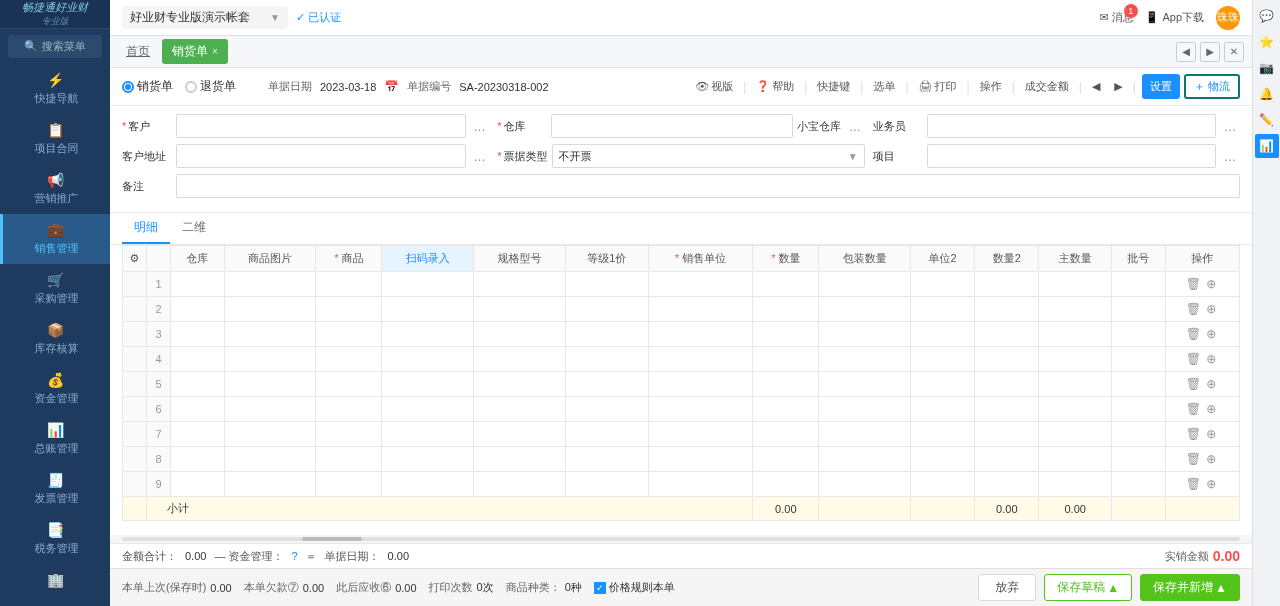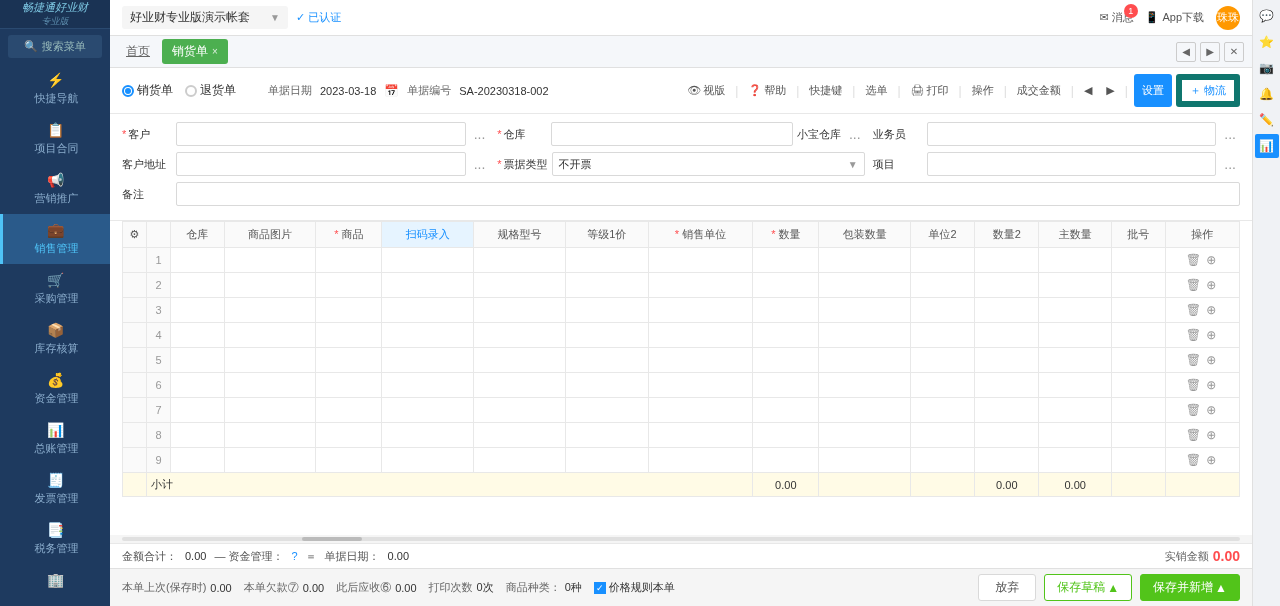--- a/index.html
+++ b/index.html
@@ -47,21 +47,21 @@
     .radio-dot { width: 12px; height: 12px; border-radius: 50%; border: 2px solid #ccc; display: flex; align-items: center; justify-content: center; }
     .radio-dot.checked { border-color: #1890ff; }
     .radio-dot.checked::after { content: ''; width: 6px; height: 6px; border-radius: 50%; background: #1890ff; }
     .form-meta { display: flex; align-items: center; gap: 8px; margin-left: 16px; }
     .meta-label { color: #666; font-size: 11px; }
     .meta-value { color: #333; font-size: 11px; }
     .toolbar { margin-left: auto; display: flex; align-items: center; gap: 6px; }
     .toolbar-btn { background: none; border: none; color: #555; font-size: 11px; cursor: pointer; display: flex; align-items: center; gap: 2px; padding: 2px 4px; }
     .toolbar-sep { color: #ddd; }
     .quick-btn { background: #1890ff; color: #fff; border: none; border-radius: 3px; padding: 3px 8px; font-size: 11px; cursor: pointer; }
-    .quick-btn.outline { background: #fff; color: #1890ff; border: 6px solid #0f766e; }
+    .quick-btn.outline { background: #fff; color: #1890ff; border: 2px solid #0f766e; }
 
     
     .form-fields { padding: 8px 12px; border-bottom: 1px solid #e8e8e8; flex-shrink: 0; }
     .form-row { display: flex; align-items: center; gap: 8px; margin-bottom: 6px; }
     .form-field { display: flex; align-items: center; gap: 4px; flex: 1; }
     .field-label { color: #333; font-size: 11px; white-space: nowrap; min-width: 50px; }
     .field-label.required::before { content: '*'; color: #ff4d4f; margin-right: 2px; }
     .field-input { flex: 1; border: 1px solid #d9d9d9; border-radius: 2px; padding: 3px 6px; font-size: 11px; background: #fff; height: 24px; color: #333; }
     .field-select { flex: 1; border: 1px solid #d9d9d9; border-radius: 2px; padding: 3px 6px; font-size: 11px; background: #fff; height: 24px; display: flex; align-items: center; justify-content: space-between; cursor: pointer; }
     .field-dots { color: #999; font-size: 14px; cursor: pointer; padding: 0 4px; }
@@ -329,20 +329,28 @@
         </div>
       </div>
       <div class="form-row">
         <div class="form-field">
           <span class="field-label">备注</span>
           <input class="field-input" type="text" style="width: 280px;">
         </div>
       </div>
     </div>
 
+    <div class="detail-tabs">
+      <div class="detail-tab active">
+        <span>明细</span>
+      </div>
+      <div class="detail-tab">
+        <span>二维</span>
+      </div>
+    </div>
 
     <div class="table-container">
       <table class="data-table">
         <thead>
           <tr>
             <th>
               <span>⚙</span>
             </th>
             <th></th>
             <th>
@@ -595,21 +603,21 @@
             <td></td>
             <td>
                 <div class="action-icons">
                   <span class="action-icon">🗑</span>
                   <span class="action-icon">⊕</span>
                 </div>
               </td>
           </tr>
           <tr class="subtotal-row">
             <td></td>
-            <td colspan="8" style="text-align:left;padding-left:4px;">小计</td>
+            <td colspan="8" style="text-align:left;padding-left:20px;">小计</td>
             <td>0.00</td>
             <td></td>
             <td></td>
             <td>0.00</td>
             <td>0.00</td>
             <td></td>
             <td></td>
           </tr>
         </tbody>
       </table>

